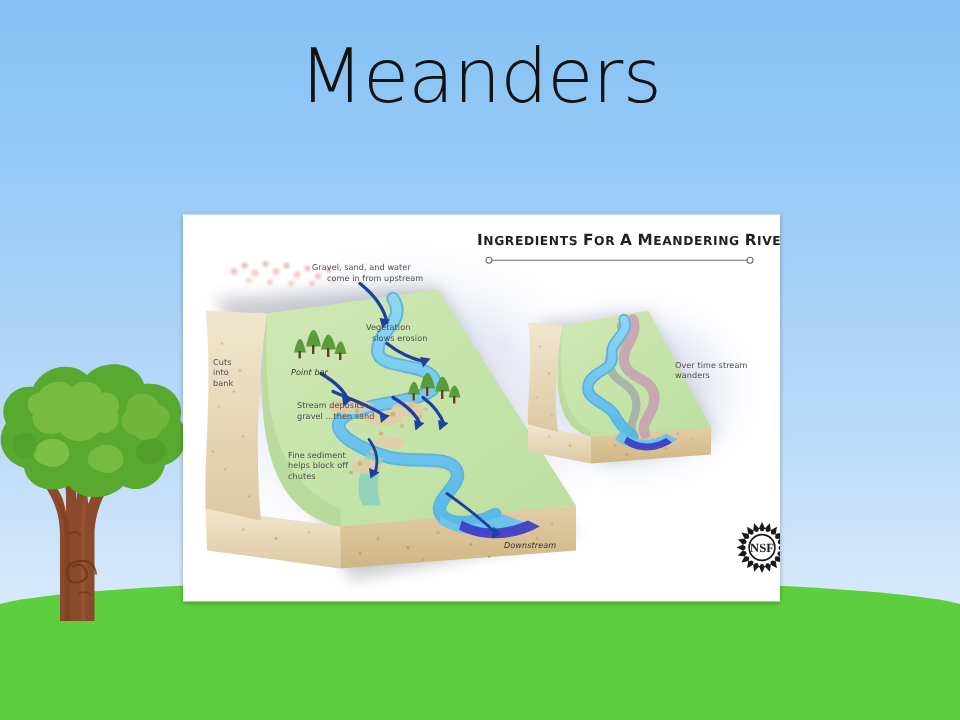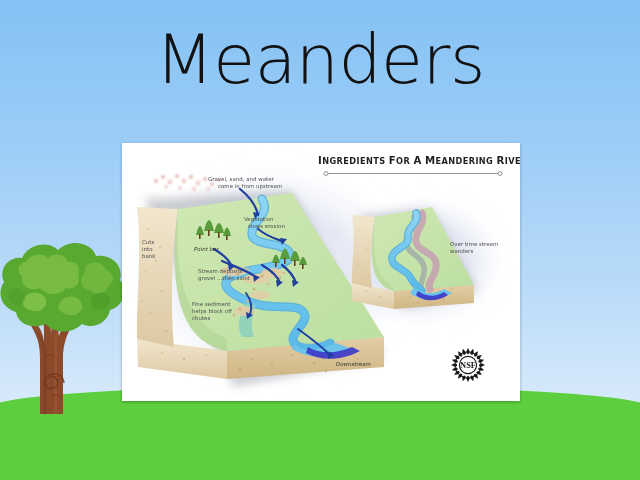--- a/index.html
+++ b/index.html
@@ -33,21 +33,21 @@
     border-radius: 50% 50% 0 0 / 22px 22px 0 0;
   }
 
   
   #title {
     position: absolute;
     left: 0;
     right: 0;
     top: 26px;
     text-align: center;
-    font-size: 68px;
+    font-size: 50px;
     line-height: 1;
     font-weight: 300;
     letter-spacing: -0.5px;
     color: #121212;
     font-family: "DejaVu Sans", sans-serif;
     font-stretch: condensed;
   }
 
   
   #tree {
@@ -104,21 +104,21 @@
     font-family: "DejaVu Sans", sans-serif;
     font-size: 5.4px;
     line-height: 1.28;
     letter-spacing: 0.05px;
   }
   .lbl.ital { font-style: italic; color: #333; }
 
   
   #nsf {
     position: absolute;
-    left: 328px;
+    left: 368px;
     top: 204px;
     width: 36px;
     height: 36px;
   }
 
   svg { display: block; overflow: visible; }
 </style>
 </head>
 <body>
 

